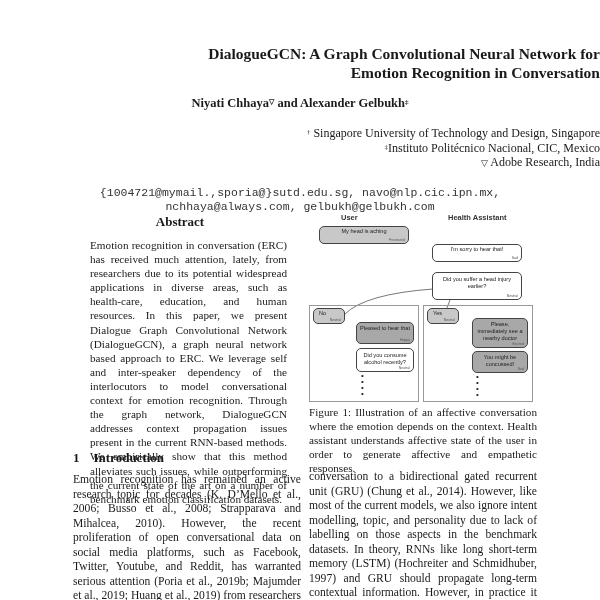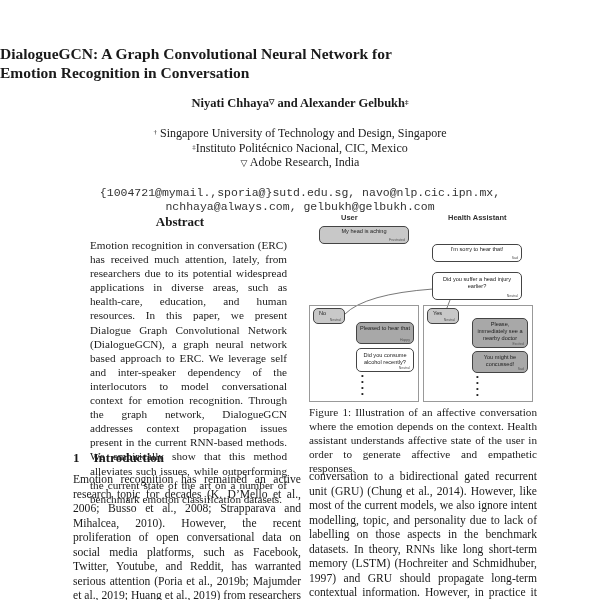--- a/index.html
+++ b/index.html
@@ -1,19 +1,19 @@
 <!DOCTYPE html>
 <html><head>
 <meta charset="utf-8">
 <style>
   html, body { margin:0; padding:0; background:#fff; }
   body { width:600px; height:600px; position:relative; overflow:hidden; font-family:"Liberation Serif", serif; color:#1a1a1a; }
-  .title { position:absolute; top:44px; left:0; width:600px; text-align:left; font-weight:bold; font-size:15.5px; line-height:19px; }
+  .title { position:absolute; top:44px; left:0; width:600px; text-align:right; font-weight:bold; font-size:15.5px; line-height:19px; }
   .authors { position:absolute; top:96px; left:0; width:600px; text-align:center; font-weight:bold; font-size:12.5px; line-height:15px; }
-  .affils { position:absolute; top:126px; left:0; width:600px; text-align:center; font-size:12px; line-height:14.5px; }
+  .affils { position:absolute; top:126px; left:0; width:600px; text-align:right; font-size:12px; line-height:14.5px; }
   .emails { position:absolute; top:186px; left:0; width:600px; text-align:center; font-family:"Liberation Mono", monospace; font-size:11.5px; line-height:14px; color:#333; }
   sup { font-size:7px; vertical-align:top; position:relative; top:-1px; }
   .abs-head { position:absolute; top:214px; left:75px; width:210px; text-align:center; font-weight:bold; font-size:13px; }
   .abs-body { position:absolute; top:238px; left:90px; width:197px; font-size:11.2px; line-height:14.1px; text-align:justify; }
   .sec-head { position:absolute; top:450px; left:73px; font-weight:bold; font-size:13px; }
   .sec-head .num { margin-right:14px; }
   .col-left { position:absolute; top:473px; left:73px; width:228px; font-size:11.6px; line-height:14.5px; text-align:justify; }
   .col-right { position:absolute; top:470px; left:309px; width:228px; font-size:11.6px; line-height:14.5px; text-align:justify; }
   .caption { position:absolute; top:405px; left:309px; width:228px; font-size:11.2px; line-height:14px; text-align:justify; }
   .fig { position:absolute; top:210px; left:305px; width:240px; height:190px; font-family:"Liberation Sans", sans-serif; }

